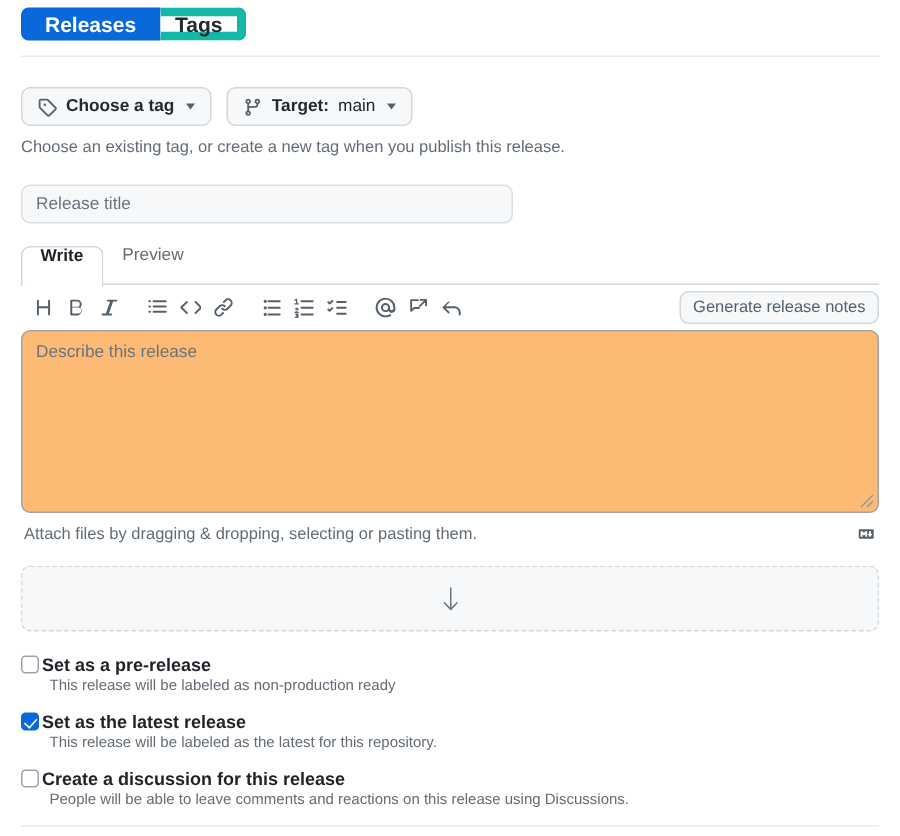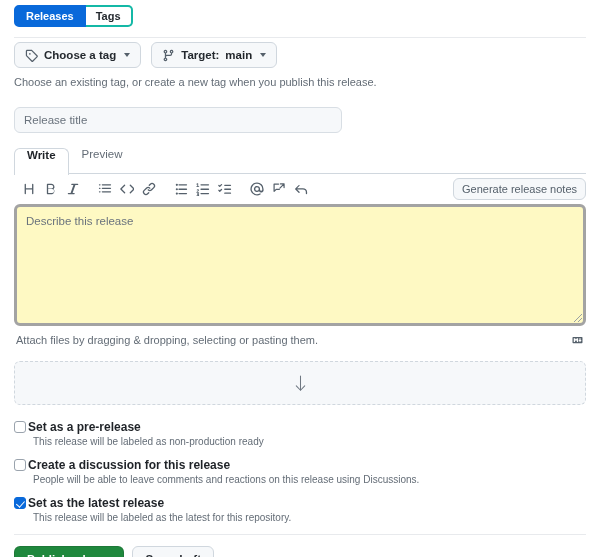--- a/index.html
+++ b/index.html
@@ -16,23 +16,23 @@
   .page { position: relative; width: 600px; height: 557px; padding: 0 14px; }
 
   
   .pill-row { display: flex; align-items: center; padding-top: 5px; }
   .pill-group { display: flex; }
   .pill {
     height: 22px;
     display: flex;
     align-items: center;
     padding: 0 10px;
-    font-size: 11px;
-    font-weight: bold;
-    border: 2px solid #14b8a6;
+    font-size: 14px;
+    font-weight: bold;
+    border: 6px solid #14b8a6;
     background: #ffffff;
     color: #24292f;
     cursor: pointer;
     white-space: nowrap;
   }
   .pill:first-child {
     border-radius: 5px 0 0 5px;
   }
   .pill:last-child {
     border-radius: 0 5px 5px 0;
@@ -44,21 +44,21 @@
     color: #ffffff;
   }
 
   .divider {
     height: 1px;
     background: #e8eaed;
     margin-top: 10px;
   }
 
   
-  .control-row { display: flex; align-items: center; gap: 10px; margin-top: 4px; text-align: right; }
+  .control-row { display: flex; align-items: center; gap: 10px; margin-top: 20px; text-align: right; }
   .btn {
     display: inline-flex;
     align-items: center;
     gap: 6px;
     height: 26px;
     padding: 0 10px;
     border: 1px solid #d0d7de;
     border-radius: 6px;
     background: #f6f8fa;
     font-size: 11.5px;
@@ -67,21 +67,21 @@
     cursor: pointer;
     white-space: nowrap;
   }
   .btn .caret {
     width: 0; height: 0;
     border-left: 3.5px solid transparent;
     border-right: 3.5px solid transparent;
     border-top: 4px solid #55606b;
     margin-left: 2px;
   }
-  .btn .lbl-normal { font-weight: bold; color: #1f2328; }
+  .btn .lbl-normal { font-weight: normal; color: #1f2328; }
   .ico { display: inline-flex; align-items: center; justify-content: center; }
 
   .hint {
     margin-top: 8px;
     font-size: 11px;
     color: #636c76;
   }
 
   
   .title-input {
@@ -151,23 +151,23 @@
     font-size: 11px;
     color: #55606b;
     cursor: pointer;
     white-space: nowrap;
   }
 
   .ta-wrap { position: relative; }
   .describe {
     width: 100%;
     height: 122px;
-    border: 3px solid #a3a3a3;
-    border-radius: 6px;
-    background: #fef9c3;
+    border: 1px solid #a3a3a3;
+    border-radius: 6px;
+    background: #fdba74;
     padding: 8px 9px;
     font-family: "Liberation Sans", sans-serif;
     font-size: 11.5px;
     color: #1f2328;
     resize: none;
     outline: none;
     display: block;
   }
   .describe::placeholder { color: #6a737d; }
   .grip {
@@ -440,32 +440,32 @@
     <div class="opt">
       <div class="opt-head">
         <div class="cb"></div>
         <span class="opt-label">Set as a pre-release</span>
       </div>
       <div class="opt-desc">This release will be labeled as non-production ready</div>
     </div>
 
     <div class="opt">
       <div class="opt-head">
+        <div class="cb checked"></div>
+        <span class="opt-label">Set as the latest release</span>
+      </div>
+      <div class="opt-desc">This release will be labeled as the latest for this repository.</div>
+    </div>
+
+    <div class="opt">
+      <div class="opt-head">
         <div class="cb"></div>
         <span class="opt-label">Create a discussion for this release</span>
       </div>
       <div class="opt-desc">People will be able to leave comments and reactions on this release using Discussions.</div>
-    </div>
-
-    <div class="opt">
-      <div class="opt-head">
-        <div class="cb checked"></div>
-        <span class="opt-label">Set as the latest release</span>
-      </div>
-      <div class="opt-desc">This release will be labeled as the latest for this repository.</div>
     </div>
   </div>
 
   <div class="bottom-divider"></div>
 
   
   <div class="footer">
     <div class="btn-primary">
       <span>Publish release</span>
     </div>

